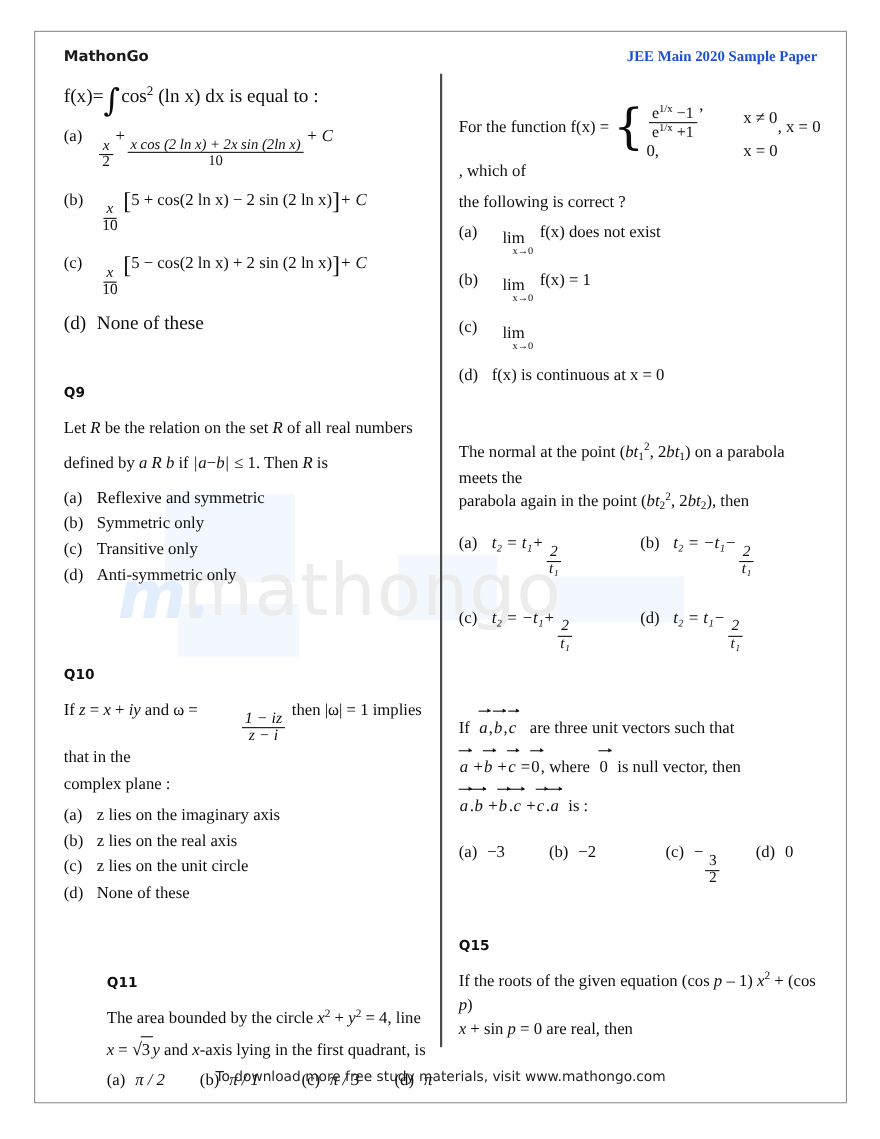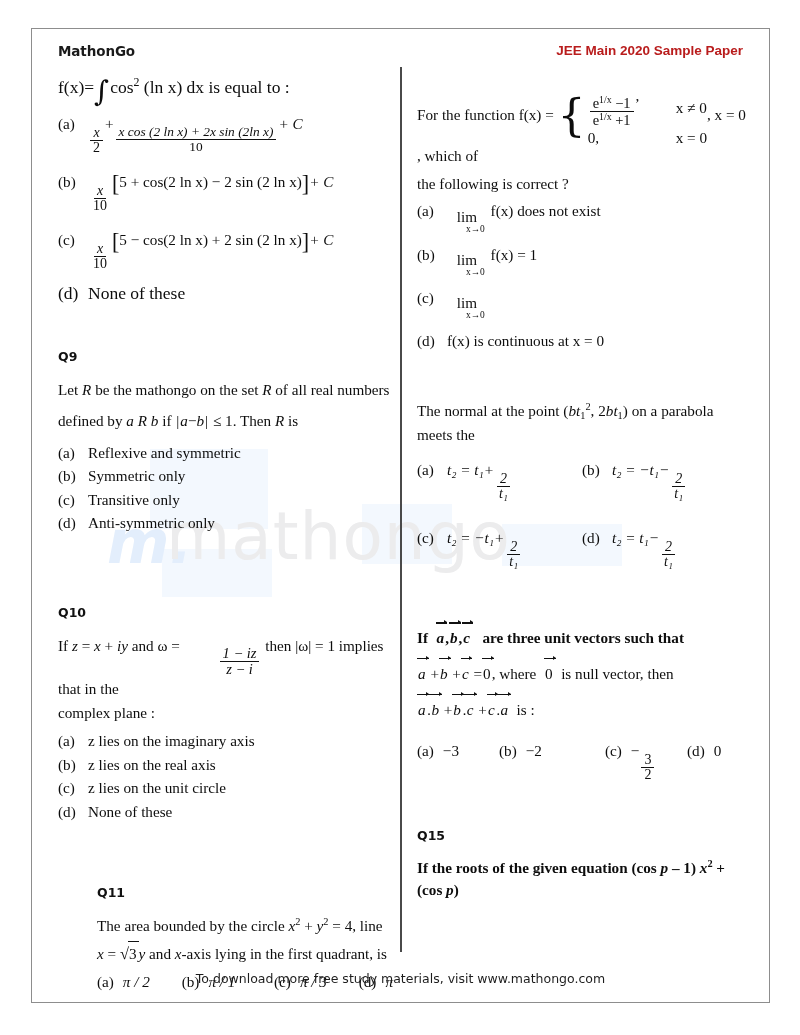--- a/index.html
+++ b/index.html
@@ -68,24 +68,24 @@
     left: 26px; top: 0;
     font-family: "DejaVu Sans", sans-serif;
     font-size: 13.5px;
     font-weight: 700;
     color: #1a1a1a;
     letter-spacing: -0.1px;
   }
   .paper-title {
     position: absolute;
     right: 26px; top: 0;
-    font-family: Liberation Sans, sans-serif;
+    font-family: Liberation Serif, serif;
     font-size: 13.5px;
     font-weight: 700;
-    color: #b91c1c;
+    color: #1d4ed8;
   }
 
   
   .divider {
     position: absolute;
     left: 368px; top: 38px;
     width: 2px; height: 885px;
     background: #4a4a4a;
     z-index: 2;
   }
@@ -309,21 +309,21 @@
         <div class="opt" style="font-size:17.5px;">
           <span class="lbl">(d)</span>
           <span class="body">None of these</span>
         </div>
       </div>
     </div>
 
     <div style="margin-top:42px;">
       <div class="qnum">Q9</div>
       <div class="stem">
-        <span>Let </span><span class="it">R</span><span> be the mathongo on the set </span><span class="it">R</span><span> of all real numbers</span>
+        <span>Let </span><span class="it">R</span><span> be the relation on the set </span><span class="it">R</span><span> of all real numbers</span>
       </div>
       <div class="stem" style="margin-bottom:8px;">
         <span>defined by </span><span class="it">a</span> <span class="it">R</span> <span class="it">b</span><span> if </span><span class="abs">|</span><span class="it">a</span><span>−</span><span class="it">b</span><span class="abs">|</span><span> ≤ 1. Then </span><span class="it">R</span><span> is</span>
       </div>
       <div class="opts">
         <div class="opt">
             <span class="lbl">(a)</span>
             <span class="body">Reflexive and symmetric</span>
           </div>
         <div class="opt">
@@ -448,20 +448,23 @@
           <span class="lbl">(d)</span>
           <span class="body">f(x) is continuous at x = 0</span>
         </div>
       </div>
     </div>
 
     <div style="margin-top:48px;">
       <div class="stem" style="line-height:1.42; margin-bottom:0;">
         <span>The  normal at the point (</span><span class="it">bt</span><span class="sub">1</span><span class="sup">2</span><span>, 2</span><span class="it">bt</span><span class="sub">1</span><span>) on a parabola meets the</span>
       </div>
+      <div class="stem" style="line-height:1.42; margin-bottom:4px;">
+        <span>parabola again in the point (</span><span class="it">bt</span><span class="sub">2</span><span class="sup">2</span><span>, 2</span><span class="it">bt</span><span class="sub">2</span><span>), then</span>
+      </div>
       <div class="opt-grid" style="row-gap:26px; margin-top:14px;">
         <div class="opt">
           <span class="lbl">(a)</span>
           <span class="body it"><span>t₂</span> <span>=</span> <span>t₁</span><span>+</span><span class="frac">
                 <span class="num">2</span>
                 <span class="den">t₁</span>
               </span></span>
         </div>
         <div class="opt">
           <span class="lbl">(b)</span>
@@ -481,21 +484,21 @@
           <span class="lbl">(d)</span>
           <span class="body it"><span>t₂</span> <span>=</span> <span>t₁</span><span>−</span><span class="frac">
                 <span class="num">2</span>
                 <span class="den">t₁</span>
               </span></span>
         </div>
       </div>
     </div>
 
     <div style="margin-top:56px;">
-      <div class="stem" style="margin-bottom:10px;font-weight:bold;">
+      <div class="stem" style="margin-bottom:10px;">
         <span>If</span>&nbsp; <span class="vec it">a</span><span>,</span><span class="vec it">b</span><span>,</span><span class="vec it">c</span>&nbsp;&nbsp; <span>are  three  unit  vectors  such  that</span>
       </div>
       <div class="stem" style="margin-bottom:10px;">
         <span class="vec it">a</span> <span>+</span><span class="vec it">b</span> <span>+</span><span class="vec it">c</span> <span>=</span><span class="vec">0</span><span>,  where</span>&nbsp; <span class="vec">0</span>&nbsp;&nbsp;<span>is  null  vector,  then</span>
       </div>
       <div class="stem" style="margin-bottom:4px;">
         <span class="vec it">a</span><span class="vec it">.b</span> <span>+</span><span class="vec it">b</span><span class="vec it">.c</span> <span>+</span><span class="vec it">c</span><span class="vec it">.a</span>&nbsp; <span>is :</span>
       </div>
       <div class="opt-row" style="margin-top:20px;">
         <div class="cell" style="width:82px;">
@@ -515,23 +518,26 @@
           </div>
         <div class="cell">
             <span class="lbl">(d)</span>
             <span>0</span>
           </div>
       </div>
     </div>
 
     <div style="margin-top:46px;">
       <div class="qnum">Q15</div>
-      <div class="stem" style="margin-bottom:0; line-height:1.45;font-weight:bold;">
+      <div class="stem" style="margin-bottom:0; line-height:1.45;">
         <span>If the roots of the given equation (cos </span><span class="it">p</span><span> – 1) </span><span class="it">x</span><span class="sup">2</span><span> + (cos </span><span class="it">p</span><span>)</span>
       </div>
+      <div class="stem" style="margin-bottom:4px; line-height:1.45;">
+        <span class="it">x</span><span> + sin </span><span class="it">p</span><span> = 0 are real, then</span>
+      </div>
 
     </div>
 
   </div>
 
   <div class="footer-text">To download more free study materials, visit www.mathongo.com</div>
 
 </div>
 
 </body></html>

